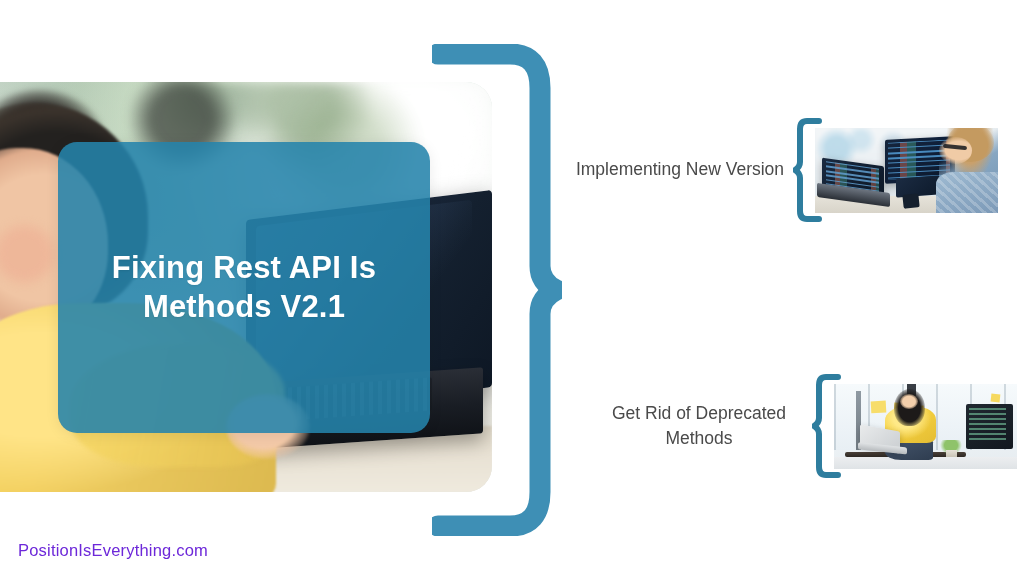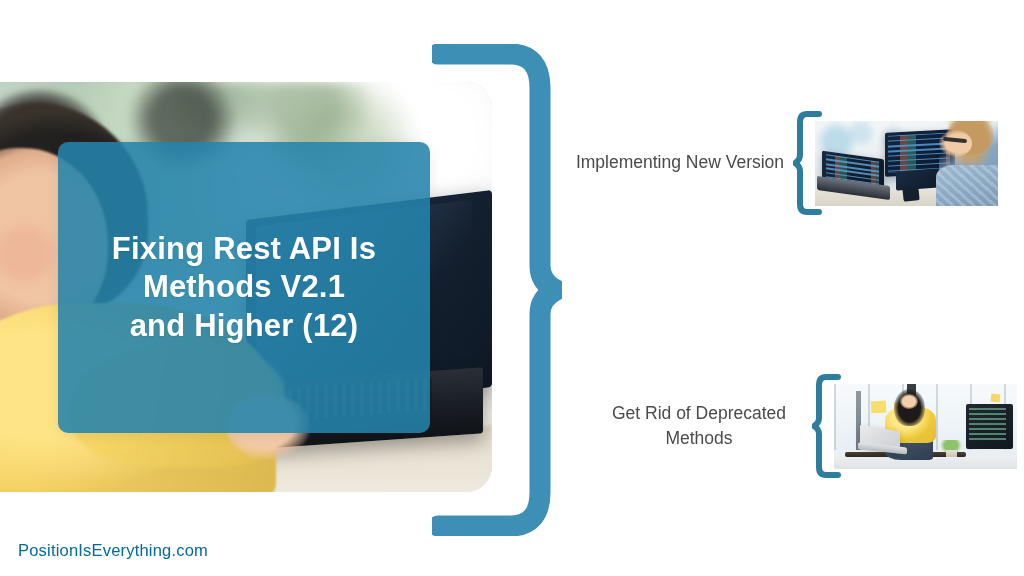--- a/index.html
+++ b/index.html
@@ -115,42 +115,42 @@
   .hp-keys {
     left:44%; top:74%; width:44%; height:8%;
     background:repeating-linear-gradient(90deg, rgba(90,96,104,.55) 0 4px, rgba(20,24,30,.6) 4px 9px);
     transform:skewY(-4deg); border-radius:2px; opacity:.8;
   }
 
   
   .title-card {
     position:absolute; left:58px; top:142px; width:372px; height:291px;
     background:rgba(36,131,171,.88);
-    border-radius:10px;
+    border-radius:19px;
     display:flex; align-items:center; justify-content:center;
     box-shadow:0 2px 14px rgba(0,0,0,.08);
   }
   .title-text {
     color:#ffffff;
     font-size:31px;
     line-height:1.24;
     font-weight:bold;
     text-align:center;
     letter-spacing:.2px;
     padding:0 14px;
     text-shadow:0 1px 2px rgba(0,0,0,.08);
   }
 
   
   .big-bracket { position:absolute; left:432px; top:44px; width:130px; height:492px; }
   .big-bracket svg { display:block; }
 
   
   .item { position:absolute; display:flex; align-items:center; }
-  .item-1 { left:575px; top:109px; width:449px; height:108px; }
+  .item-1 { left:575px; top:116px; width:449px; height:108px; }
   .item-2 { left:594px; top:372px; width:449px; height:108px; }
 
   .item-label {
     width:218px;
     color:#4a4a4a;
     font-size:17.5px;
     line-height:1.45;
     text-align:center;
     padding-right:8px;
   }
@@ -326,21 +326,21 @@
     background:linear-gradient(180deg,#e6e2d8,#c9c4b6);
   }
   .t2-floor {
     left:0; top:86%; width:100%; height:14%;
     background:linear-gradient(180deg,#eceef0,#dfe3e6);
   }
 
   
   .watermark {
     position:absolute; left:18px; top:541px;
-    color:#0369a1; font-size:16.5px; letter-spacing:.2px;
+    color:#6d28d9; font-size:16.5px; letter-spacing:.2px;
   }
 </style>
 </head>
 <body>
 
 <div class="stage">
 
   <div class="hero-photo">
     <div class="hp-layer hp-bg"></div>
     <div class="hp-layer hp-bokeh"></div>
@@ -356,21 +356,20 @@
     <div class="hp-layer hp-cheek"></div>
     <div class="hp-layer hp-sweater"></div>
     <div class="hp-layer hp-sleeve"></div>
     <div class="hp-layer hp-hand"></div>
   </div>
 
   <div class="title-card">
     <div class="title-text">
       <div>Fixing Rest API Is</div>
       <div>Methods V2.1</div>
-      <div>and Higher (12)</div>
     </div>
   </div>
 
   <div class="big-bracket">
     <svg width="130" height="492" viewBox="0 0 130 492" xmlns="http://www.w3.org/2000/svg" aria-hidden="true">
       <path d="M6 10 H78 Q108 10 108 44 V222 Q108 238 124 246 Q108 254 108 270 V448 Q108 482 78 482 H6" fill="none" stroke="#3E8FB5" stroke-width="21" stroke-linecap="round" stroke-linejoin="round"></path>
     </svg>
   </div>
 
   <div class="item item-1">

